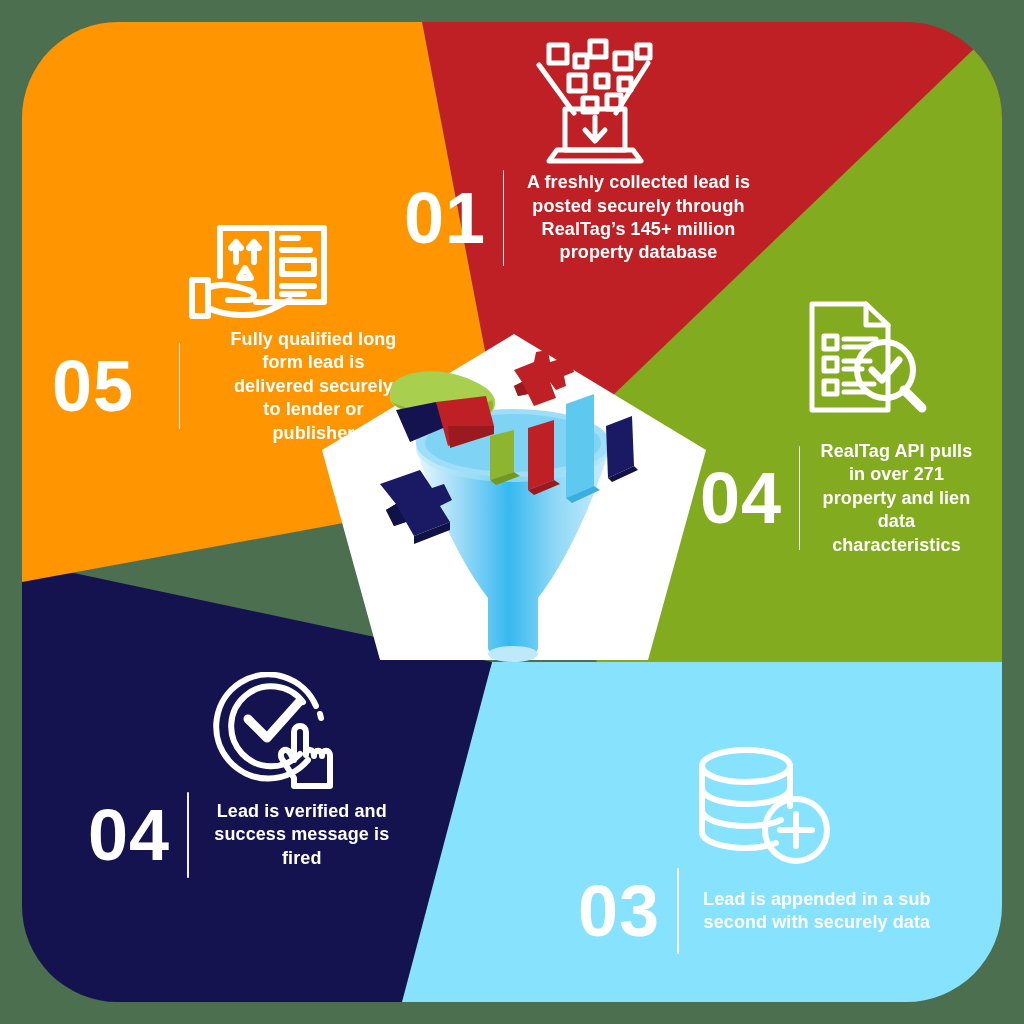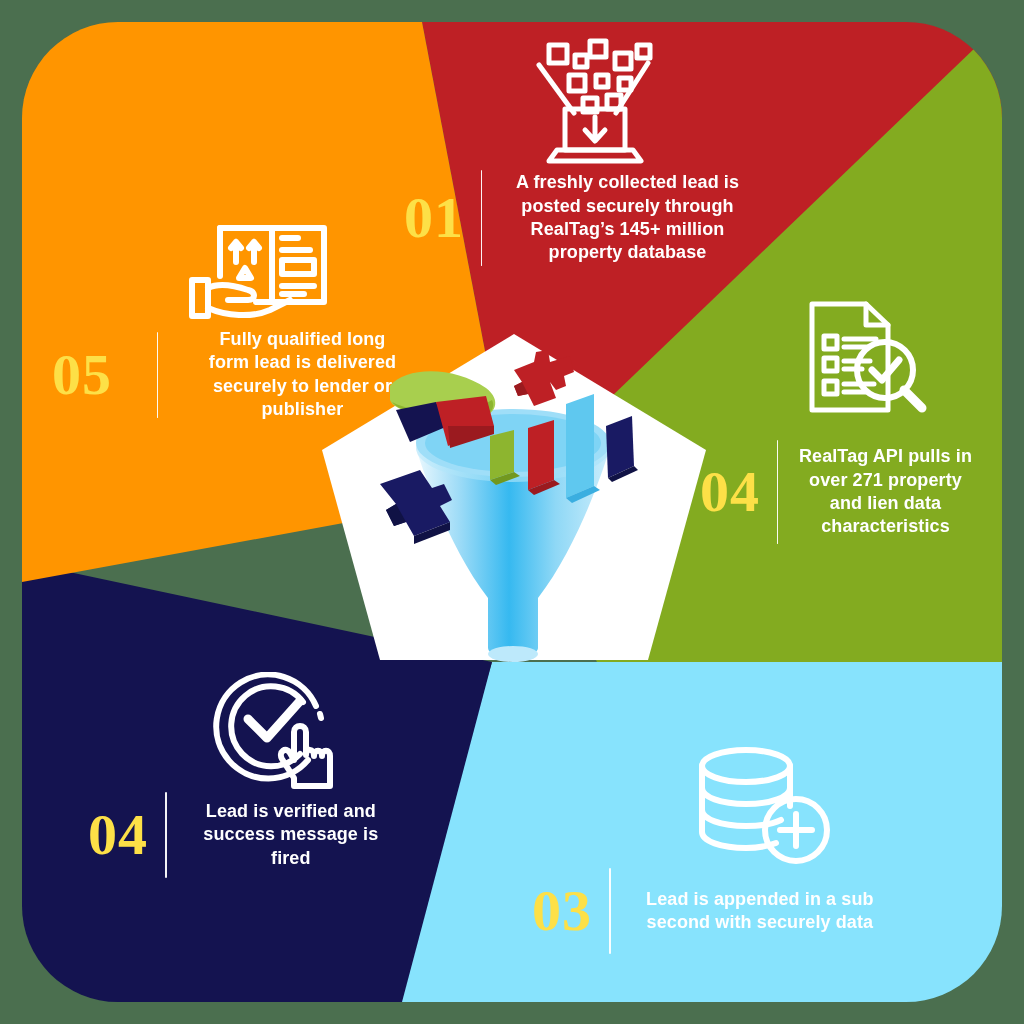--- a/index.html
+++ b/index.html
@@ -14,34 +14,34 @@
   
   .wheel{
     position:absolute;left:22px;top:22px;width:980px;height:980px;
     border-radius:96px;overflow:hidden;background:#4b6f4f;
   }
   .seg{position:absolute;left:0;top:0;width:100%;height:100%;}
 
   
   .block{position:absolute;display:flex;align-items:center;color:#fff;}
   .num{
-    font-size:58px;font-weight:700;letter-spacing:1px;line-height:1;
-    color:#fde047;font-family:Liberation Serif, serif;
+    font-size:72px;font-weight:700;letter-spacing:1px;line-height:1;
+    color:#ffffff;font-family:Liberation Sans, sans-serif;
   }
   .rule{width:3px;background:#ffffff;margin:0 17px;border-radius:2px;opacity:.95;}
   .desc{
     font-size:18px;font-weight:700;line-height:1.30;
     text-align:center;color:#fff;letter-spacing:.1px;
   }
 
   .b01{left:404px;top:170px;width:352px;}
   .b01 .rule{height:96px;}
   .b02{left:700px;top:440px;width:276px;}
   .b02 .rule{height:104px;}
-  .b03{left:532px;top:868px;width:360px;}
+  .b03{left:578px;top:868px;width:360px;}
   .b03 .rule{height:86px;}
   .b04{left:88px;top:792px;width:310px;}
   .b04 .rule{height:86px;}
   .b05{left:52px;top:328px;width:350px;gap:28px;}
   .b05 .rule{height:86px;}
 
   
   .icon{position:absolute;}
   .i01{left:527px;top:33px;width:136px;height:138px;}
   .i02{left:796px;top:298px;width:140px;height:118px;}

